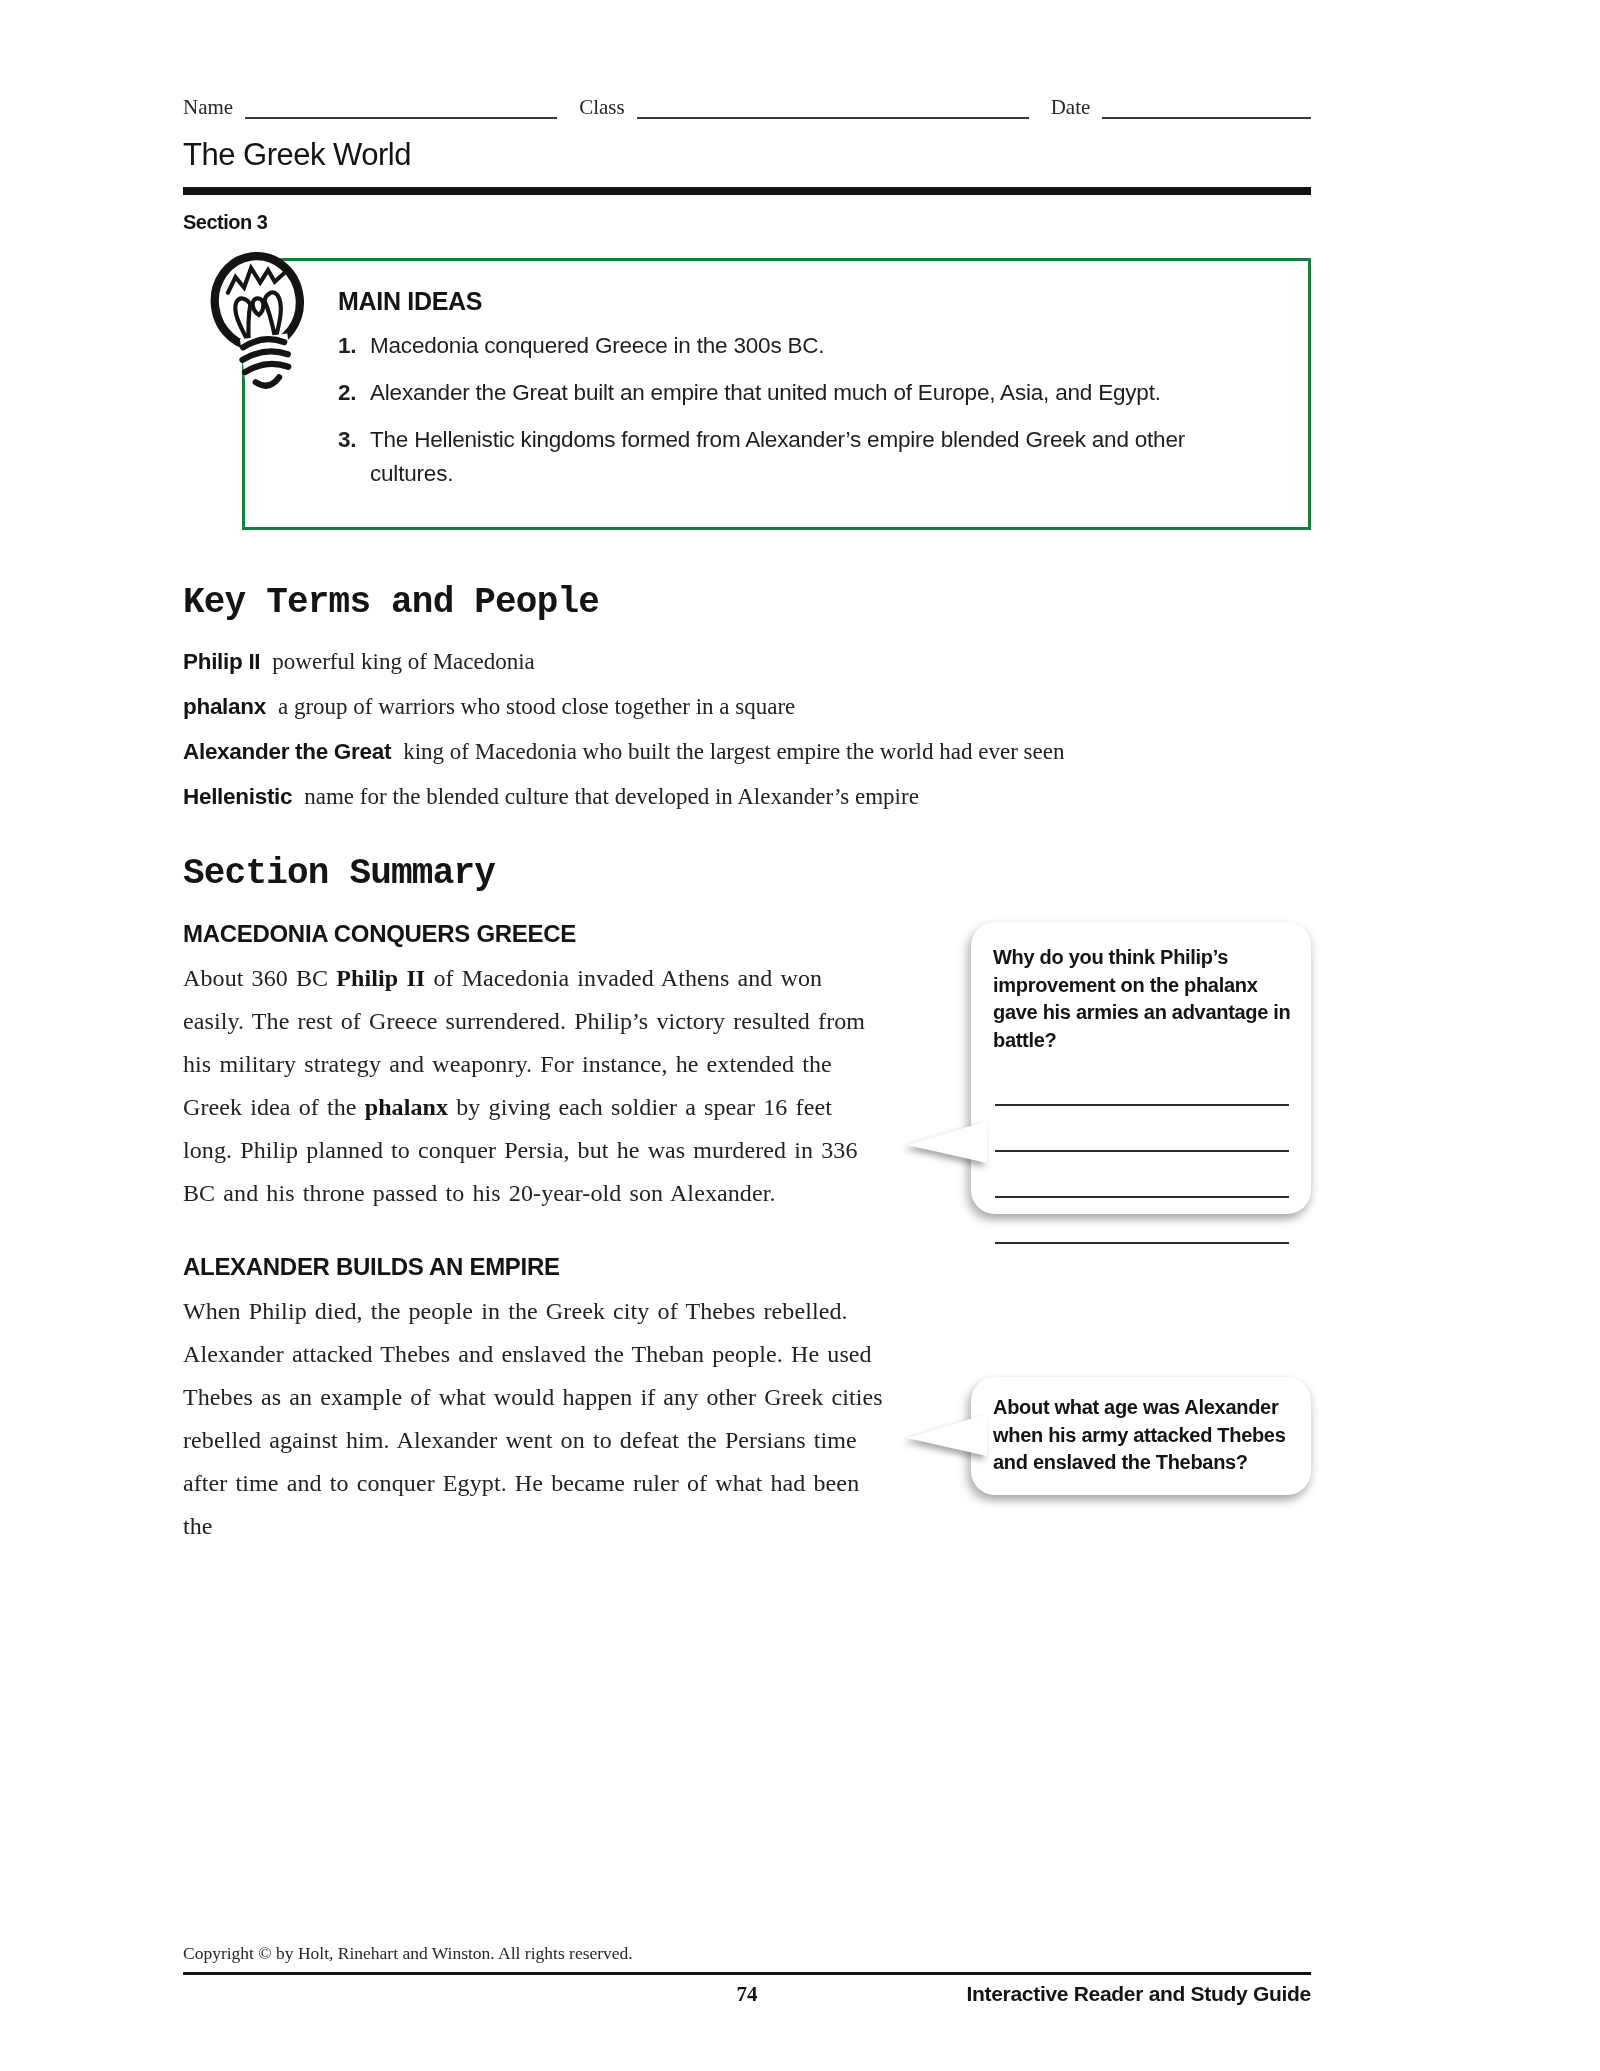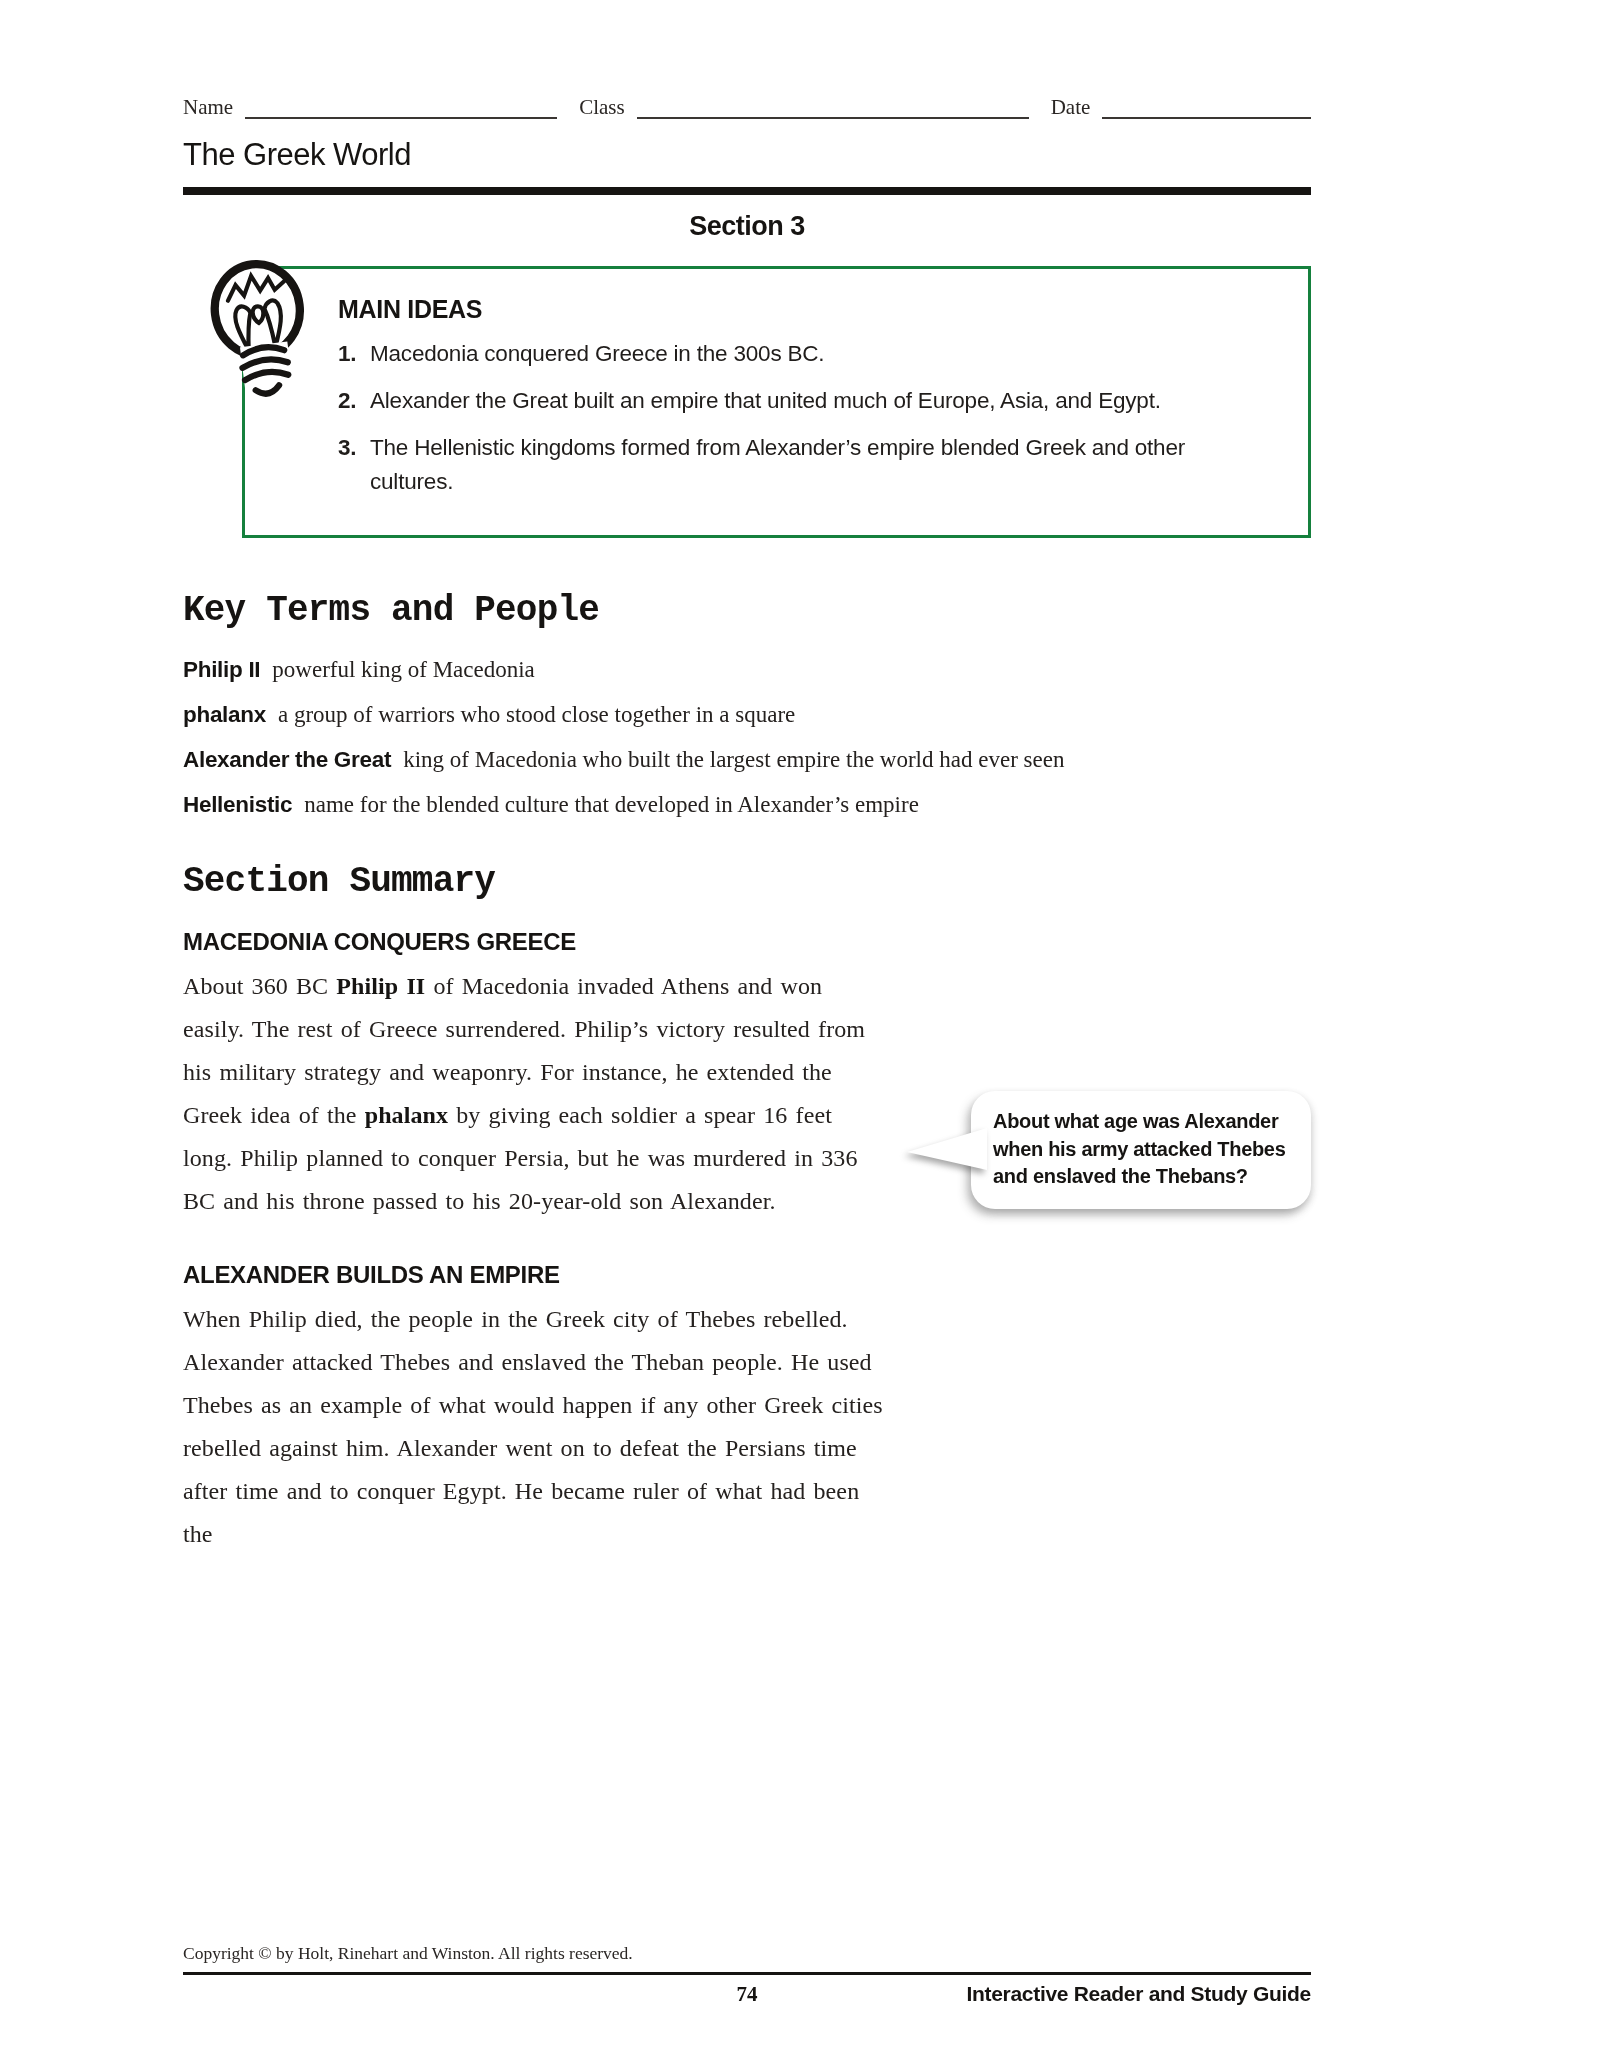--- a/index.html
+++ b/index.html
@@ -44,24 +44,24 @@
     letter-spacing: -0.5px;
     color: #161412;
   }
   .title-rule {
     margin-top: 14px;
     height: 8px;
     background: #161412;
   }
   .section-label {
     margin-top: 16px;
-    text-align: center;
-    font-family: "Liberation Sans", "DejaVu Sans", sans-serif;
-    font-weight: 700;
-    font-size: 27px;
+    text-align: left;
+    font-family: "Liberation Sans", "DejaVu Sans", sans-serif;
+    font-weight: 700;
+    font-size: 20px;
     letter-spacing: -0.5px;
     color: #161412;
   }
 
   
   .main-ideas-box {
     position: relative;
     margin-top: 24px;
     margin-left: 59px;   
     border: 3px solid #15803d;
@@ -288,20 +288,32 @@
       <div class="col-left">
         <div class="sub-heading">MACEDONIA CONQUERS GREECE</div>
         <p class="body-p"><span>About 360 BC </span><strong>Philip II</strong><span> of Macedonia invaded Athens and won easily. The rest of Greece surrendered. Philip’s victory resulted from his military strategy and weaponry. For instance, he extended the Greek idea of the </span><strong>phalanx</strong><span> by giving each soldier a spear 16 feet long. Philip planned to conquer Persia, but he was murdered in 336 BC and his throne passed to his 20-year-old son Alexander.</span></p>
 
         <div class="sub-heading sub-2">ALEXANDER BUILDS AN EMPIRE</div>
         <p class="body-p"><span>When Philip died, the people in the Greek city of Thebes rebelled. Alexander attacked Thebes and enslaved the Theban people. He used Thebes as an example of what would happen if any other Greek cities rebelled against him. Alexander went on to defeat the Persians time after time and to conquer Egypt. He became ruler of what had been the</span></p>
       </div>
 
       <div class="col-right">
 
+        <div class="callout callout-1">
+          <svg class="tail tail-1" viewBox="0 0 80 48" xmlns="http://www.w3.org/2000/svg">
+            <polygon points="80,3 0,27 80,45" fill="#ffffff"></polygon>
+          </svg>
+          <div class="callout-q">Why do you think Philip’s improvement on the phalanx gave his armies an advantage in battle?</div>
+          <div class="answer-lines">
+            <div class="answer-line"></div>
+            <div class="answer-line"></div>
+            <div class="answer-line"></div>
+            <div class="answer-line"></div>
+          </div>
+        </div>
 
         <div class="callout callout-2">
           <svg class="tail tail-2" viewBox="0 0 80 48" xmlns="http://www.w3.org/2000/svg">
             <polygon points="80,3 0,27 80,45" fill="#ffffff"></polygon>
           </svg>
           <div class="callout-q">About what age was Alexander when his army attacked Thebes and enslaved the Thebans?</div>
         </div>
       </div>
     </div>
   </div>

